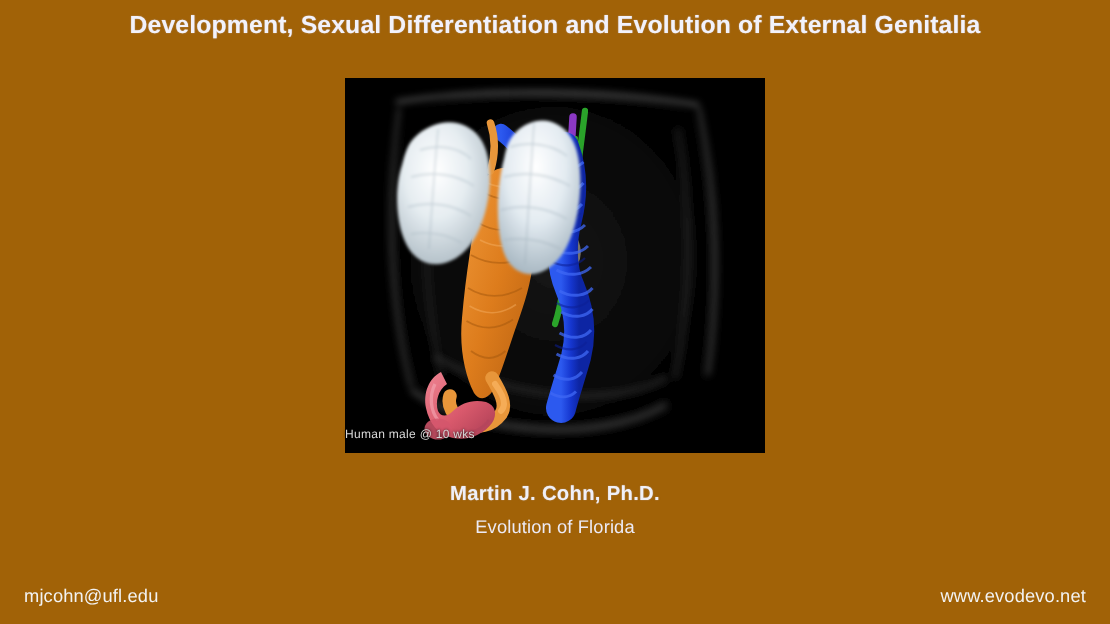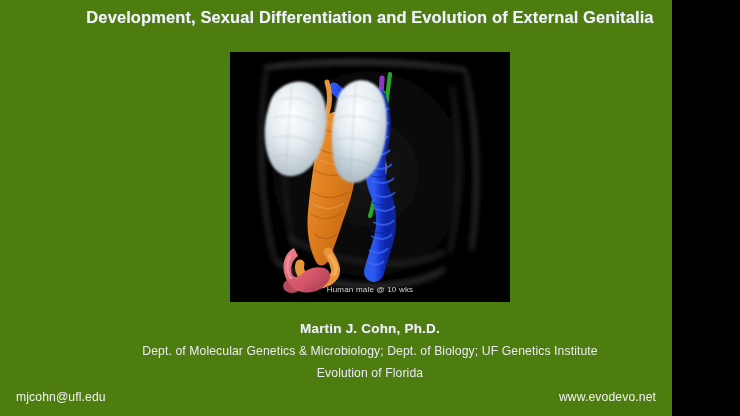--- a/index.html
+++ b/index.html
@@ -6,23 +6,23 @@
   html, body {
     margin: 0;
     padding: 0;
     background: #000000;
   }
   body {
     font-family: "Liberation Sans", sans-serif;
   }
   #slide {
     position: relative;
-    width: 672px;
+    width: 740px;
     height: 416px;
-    background: #4d7c0f;
+    background: #a16207;
     overflow: hidden;
   }
 
   
   #slide-title {
     position: absolute;
     top: 8px;
     left: 0;
     width: 740px;
     text-align: center;
@@ -44,21 +44,20 @@
   }
   #specimen-render {
     position: absolute;
     inset: 0;
   }
   #figure-caption {
     position: absolute;
     left: 0;
     top: 233px;
     width: 280px;
-    text-align: center;
     color: #d8d8d8;
     font-size: 8px;
     letter-spacing: 0.2px;
     text-shadow: 0 0 2px #000;
   }
 
   
   #credits {
     position: absolute;
     left: 0;
@@ -268,20 +267,19 @@
           <path d="M126,30 C124,58 122,92 120,124"></path>
         </g>
       </g>
     </svg>
 
     <div id="figure-caption">Human male @ 10 wks</div>
   </div>
 
   <div id="credits">
     <div id="author-name">Martin J. Cohn, Ph.D.</div>
-    <div class="affiliation-line">Dept. of Molecular Genetics &amp; Microbiology; Dept. of Biology; UF Genetics Institute</div>
     <div class="affiliation-line">Evolution of Florida</div>
   </div>
 
   <div id="footer-website">www.evodevo.net</div>
   <div id="footer-email">mjcohn@ufl.edu</div>
 
 </div>
 
 </body></html>

